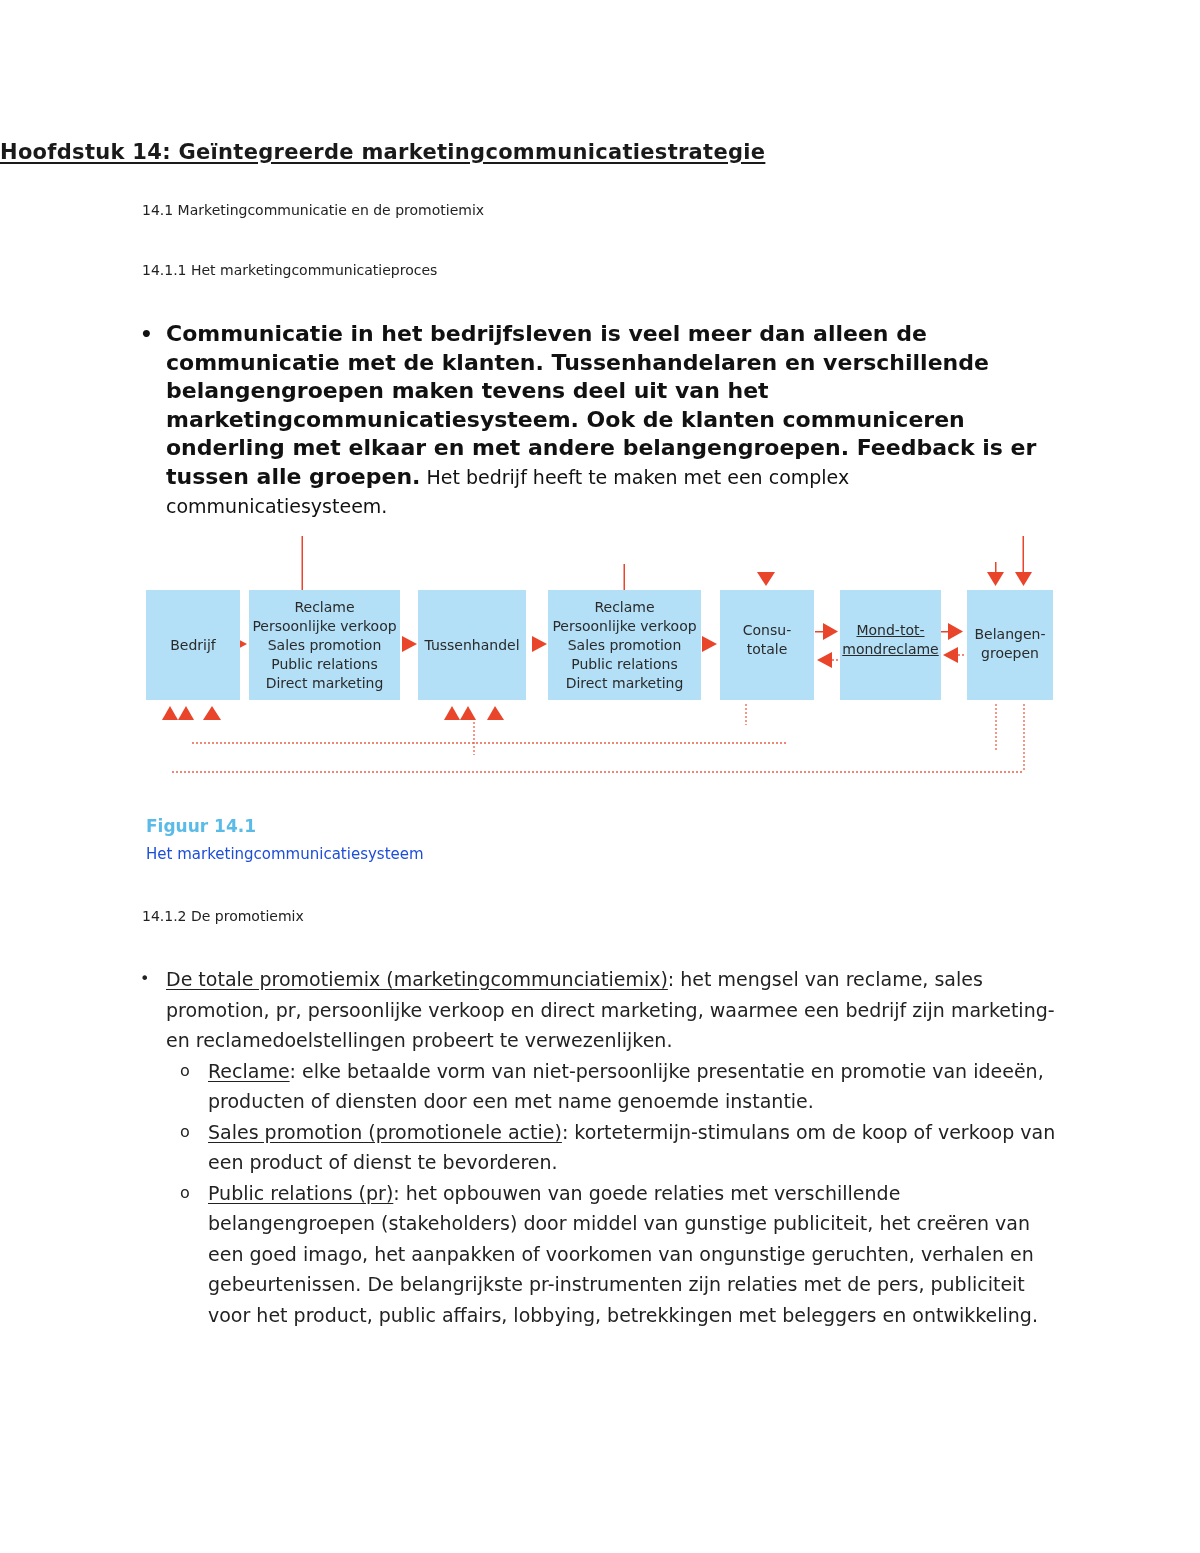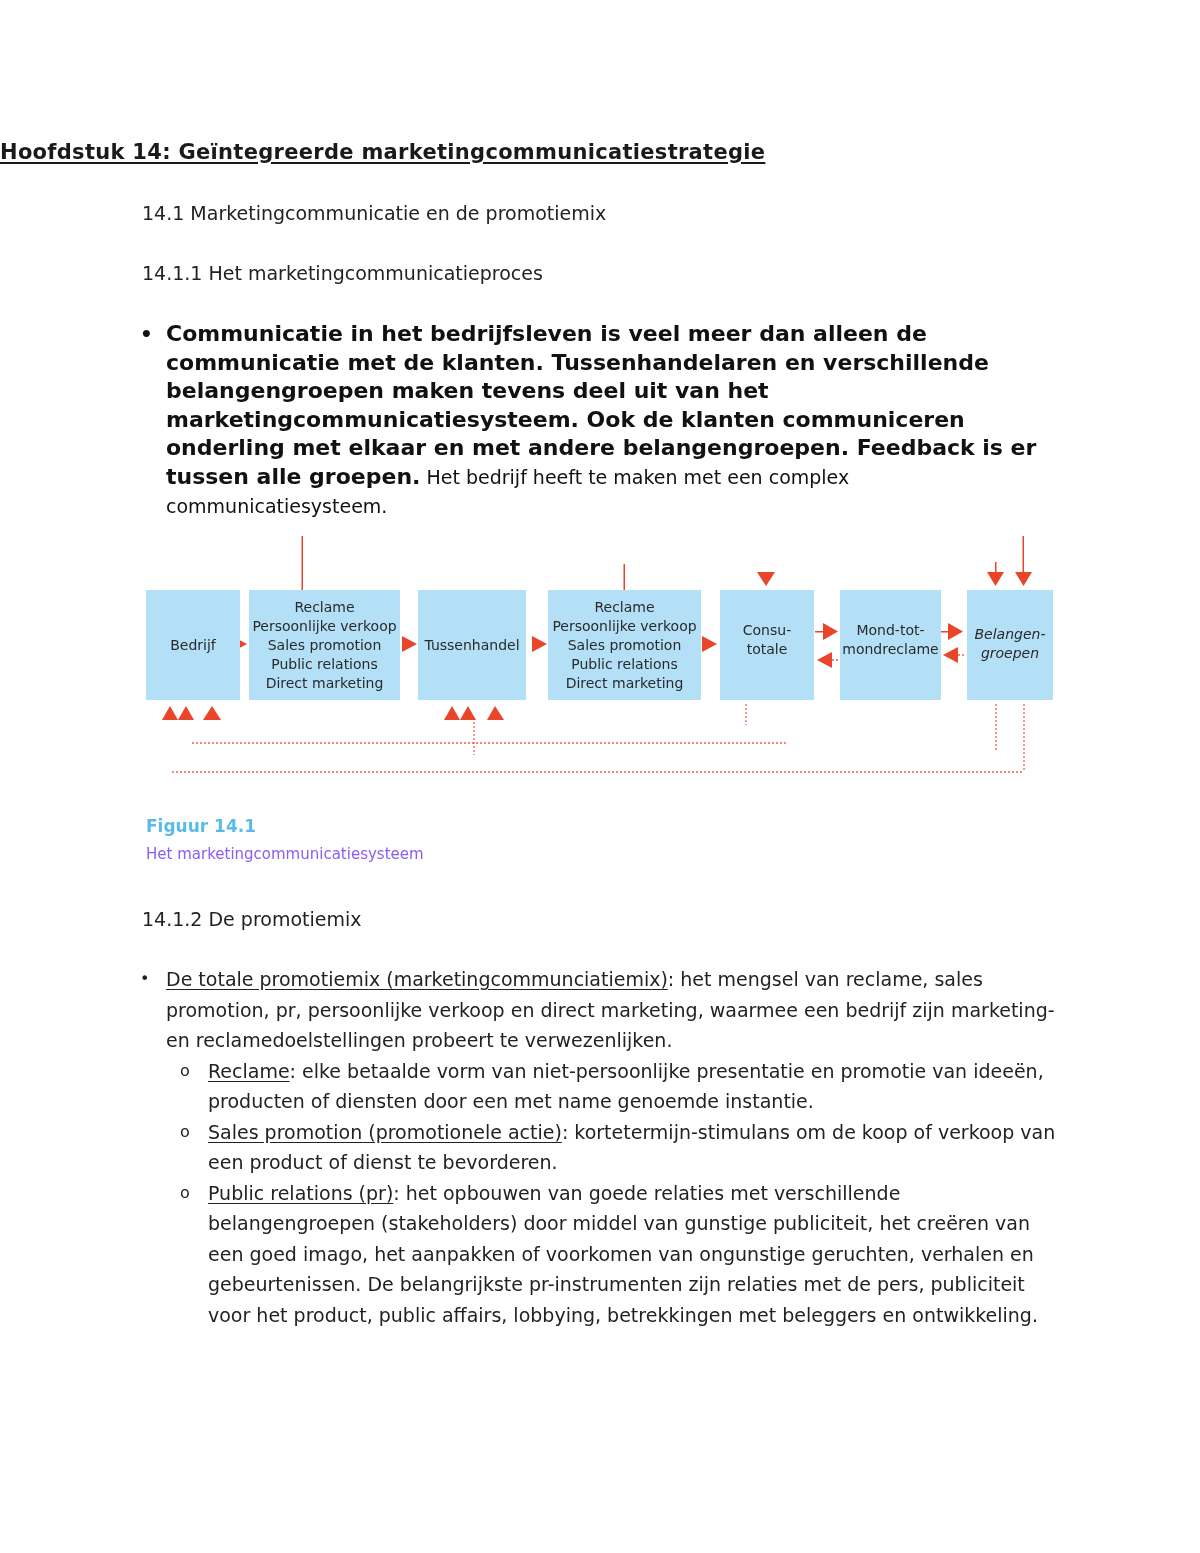--- a/index.html
+++ b/index.html
@@ -1,35 +1,35 @@
 <!DOCTYPE html>
 <html><head>
   <meta charset="utf-8">
   <style>
     html, body { margin: 0; padding: 0; background: #ffffff; }
     body { width: 1200px; height: 1553px; position: relative; overflow: hidden; font-family: "DejaVu Sans", sans-serif; color: #1a1a1a; }
     .title { position: absolute; left: 0; width: 1200px; top: 140px; text-align: left; font-size: 21px; font-weight: bold; letter-spacing: 0.3px; }
     .title span { text-decoration: underline; text-underline-offset: 3px; }
-    .h { position: absolute; left: 142px; font-size: 19px; color: #222; }
+    .h { position: absolute; left: 142px; font-size: 14px; color: #222; }
     .bullet-block { position: absolute; left: 140px; width: 920px; }
     .bullet-row { position: relative; padding-left: 26px; }
     .bullet-dot { position: absolute; left: 0; top: 0; font-size: 20px; }
     .para1 { font-size: 22px; font-weight: bold; line-height: 28.6px; color: #111; }
     .para1 .tail { font-weight: normal; font-size: 19px; }
     .para2 { font-size: 19px; line-height: 30.5px; color: #222; }
     .sub { position: relative; padding-left: 68px; }
     .sub-dot { position: absolute; left: 40px; top: 0; font-size: 16px; }
     .u { text-decoration: underline; text-underline-offset: 3px; }
 
     
     .diagram { position: absolute; left: 0; top: 0; width: 1200px; height: 800px; pointer-events: none; }
     .box { position: absolute; background: #b3e0f7; display: flex; align-items: center; justify-content: center; text-align: center; font-family: "DejaVu Sans", sans-serif; font-size: 14px; line-height: 19px; color: #2a2a2a; pointer-events: auto; }
     .box .lines { display: flex; flex-direction: column; }
     .fig-label { position: absolute; left: 146px; top: 816px; font-size: 17px; font-weight: bold; color: #5bbbe8; }
-    .fig-caption { position: absolute; left: 146px; top: 845px; font-size: 15px; color: #8b5cf6; }
+    .fig-caption { position: absolute; left: 146px; top: 845px; font-size: 15px; color: #1d4ed8; }
   </style>
 </head>
 <body>
 
 <div class="title"><span>Hoofdstuk 14: Geïntegreerde marketingcommunicatiestrategie</span></div>
 
 <div class="h" style="top:202px;">14.1 Marketingcommunicatie en de promotiemix</div>
 <div class="h" style="top:262px;">14.1.1 Het marketingcommunicatieproces</div>
 
 <div class="bullet-block" style="top:320px;">
@@ -111,27 +111,27 @@
     <span>Direct marketing</span>
   </div>
 </div>
 <div class="box" style="left:720px; top:590px; width:94px; height:110px;">
   <div class="lines" style="margin-top:-10px;">
     <span>Consu-</span>
     <span>totale</span>
   </div>
 </div>
 <div class="box" style="left:840px; top:590px; width:101px; height:110px;">
-  <div class="lines" style="margin-top:-10px;">
+  <div class="lines" style="margin-top:-10px;text-decoration:underline;">
     <span>Mond-tot-</span>
     <span>mondreclame</span>
   </div>
 </div>
 <div class="box" style="left:967px; top:590px; width:86px; height:110px;">
-  <div class="lines" style="margin-top:-2px;font-style:italic;">
+  <div class="lines" style="margin-top:-2px;">
     <span>Belangen-</span>
     <span>groepen</span>
   </div>
 </div>
 
 <div class="fig-label">Figuur 14.1</div>
 <div class="fig-caption">Het marketingcommunicatiesysteem</div>
 
 <div class="h" style="top:908px;">14.1.2 De promotiemix</div>
 

